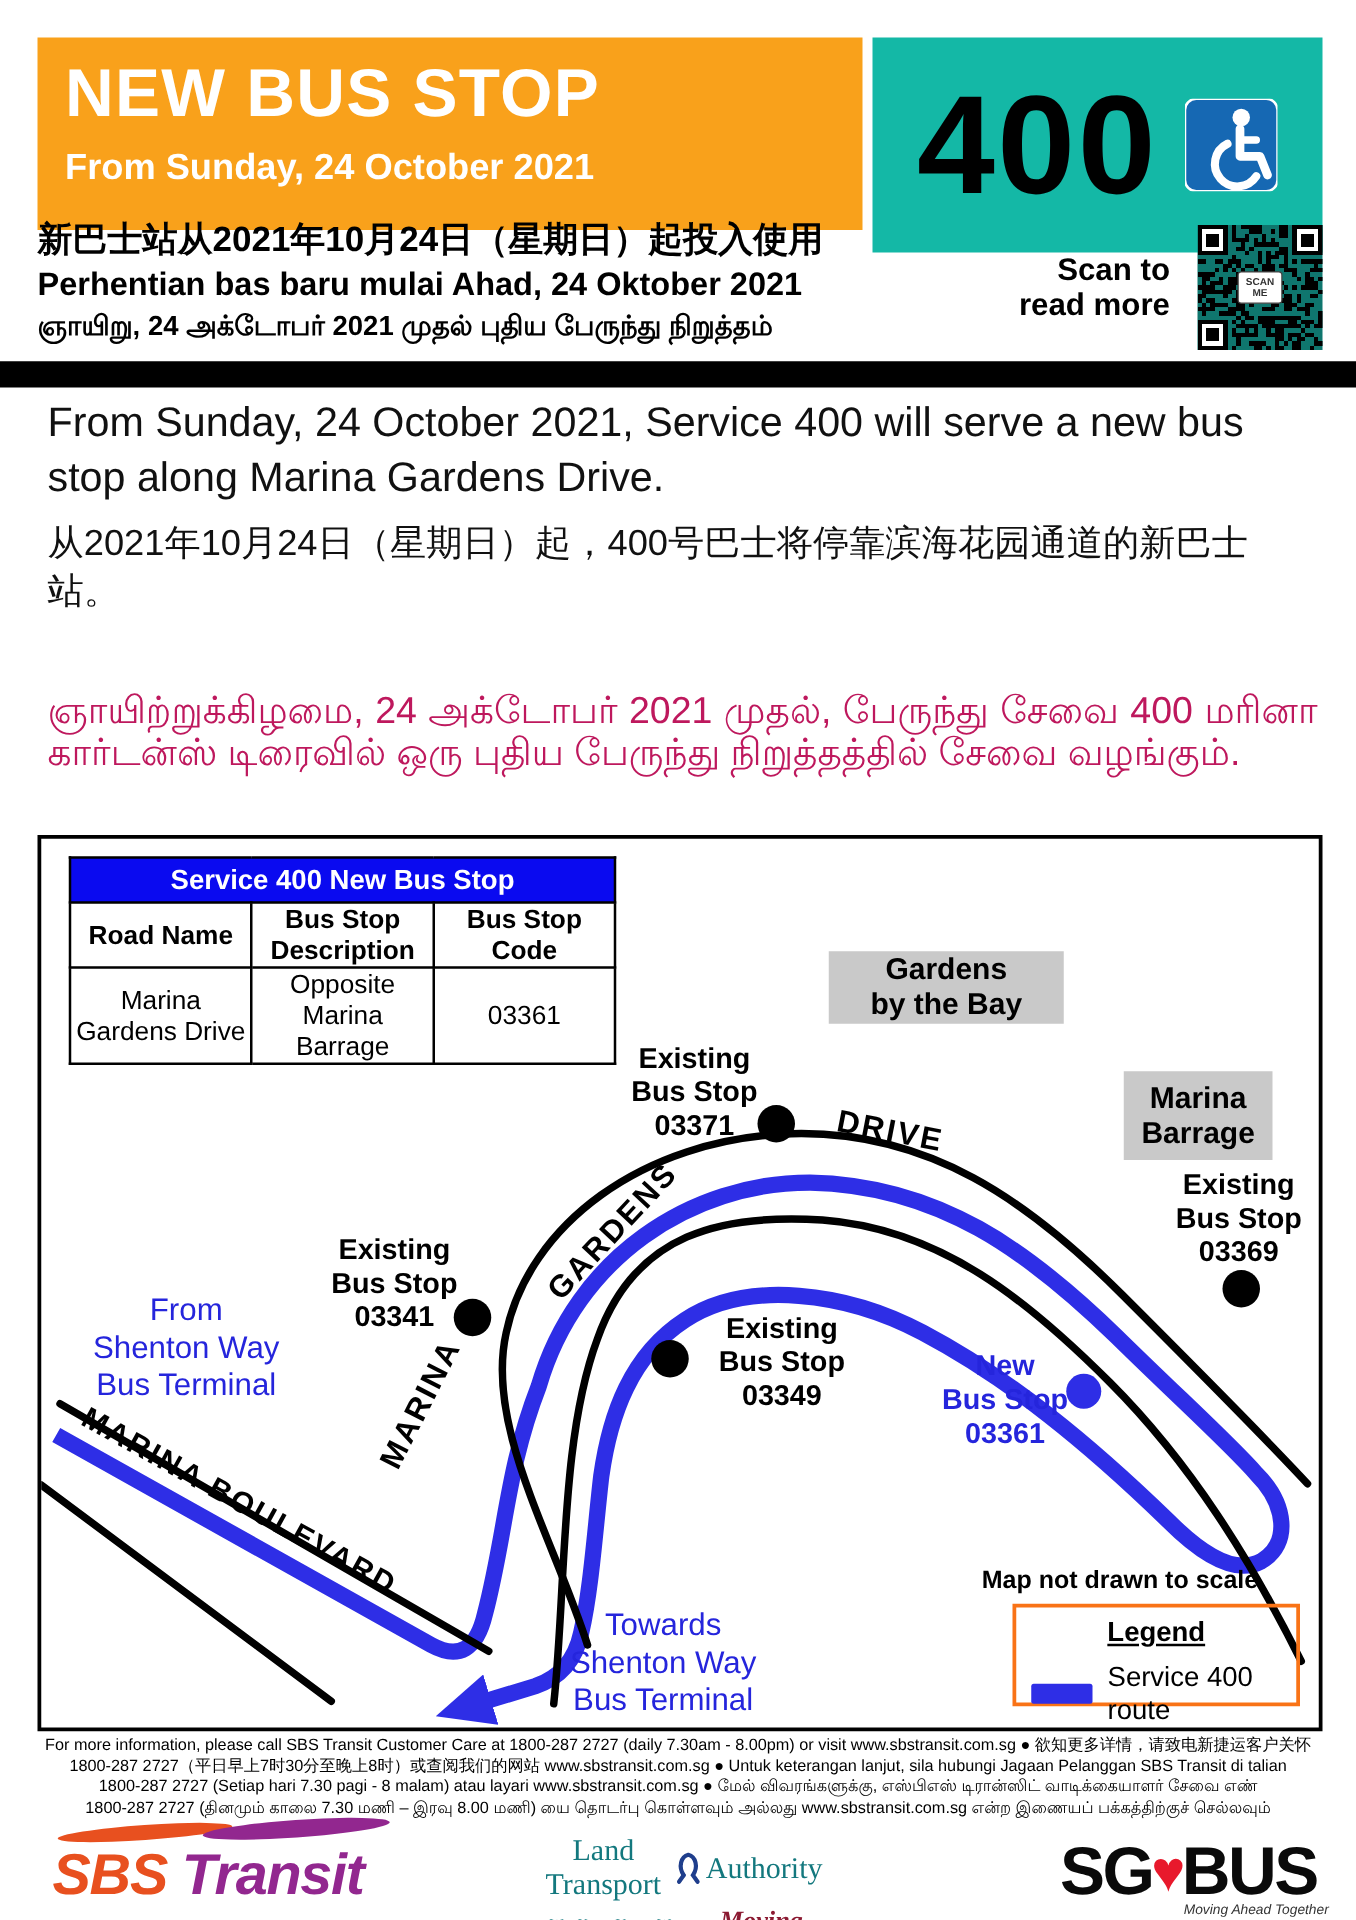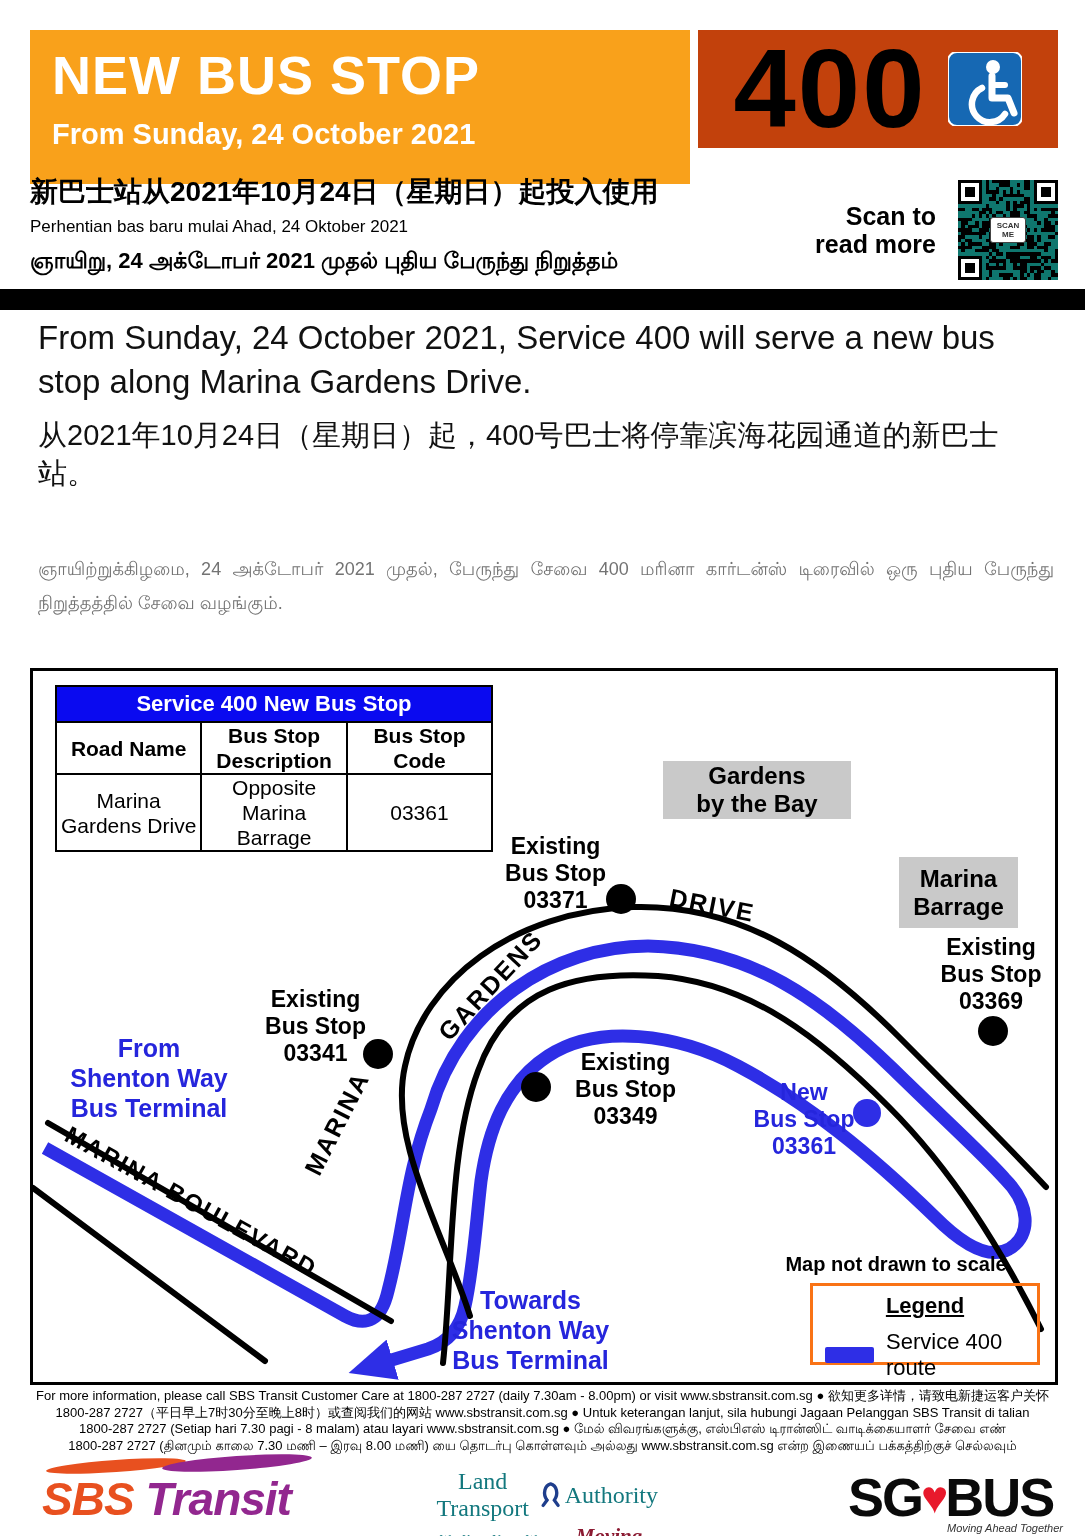--- a/index.html
+++ b/index.html
@@ -9,64 +9,64 @@
     font-family:"Liberation Sans", sans-serif; overflow:hidden; margin:0 auto;
   }
   
   .banner-orange {
     position:absolute; left:30px; top:30px; width:660px; height:154px;
     background:#F9A11B; color:#fff; padding:14px 0 0 22px;
   }
   .banner-title { font-size:54px; font-weight:bold; letter-spacing:1px; line-height:62px; }
   .banner-sub   { font-size:29px; font-weight:bold; margin-top:12px; }
   .service-box {
-    position:absolute; left:698px; top:30px; width:360px; height:118px;
-    background:#c2410c; display:flex; align-items:center; justify-content:center; gap:22px;
+    position:absolute; left:698px; top:30px; width:360px; height:172px;
+    background:#14b8a6; display:flex; align-items:center; justify-content:center; gap:22px;
   }
   .service-num { font-size:112px; font-weight:bold; color:#000; line-height:112px; letter-spacing:2px; }
   .wheelchair { width:74px; height:74px; }
   .langs { position:absolute; left:30px; top:174px; width:800px; }
   .lang-zh { font-size:28px; font-weight:bold; line-height:36px; }
-  .lang-ms { font-size:17px; font-weight:normal; line-height:34px; }
+  .lang-ms { font-size:26px; font-weight:bold; line-height:34px; }
   .lang-ta { font-size:22px; font-weight:bold; line-height:34px; }
   .scan-block { position:absolute; left:812px; top:178px; width:246px; height:104px;
     display:flex; align-items:center; gap:22px; }
   .scan-text { flex:1; text-align:right; font-size:25px; font-weight:bold; line-height:28px; }
   .qr { position:relative; width:100px; height:100px; background:#0f766e; }
   .qr svg { width:100%; height:100%; }
   .qr-center { position:absolute; left:50%; top:50%; transform:translate(-50%,-50%);
     background:#fff; border:1px solid #444; border-radius:3px; width:36px; height:26px;
     display:flex; align-items:center; justify-content:center;
     font-size:8px; font-weight:bold; text-align:center; line-height:9px; color:#333; }
   .black-bar { position:absolute; left:0; top:289px; width:1085px; height:21px; background:#000; }
   
   .para-en { position:absolute; left:38px; top:316px; width:1016px; font-size:33px; line-height:44px; color:#111; }
   .para-zh { position:absolute; left:38px; top:416px; width:1016px; font-size:29px; line-height:38px; color:#111; }
   .para-ms { position:absolute; left:38px; top:472px; width:1016px; font-size:29px; line-height:40px; text-align:justify; color:#111; }
-  .para-ta { position:absolute; left:38px; top:552px; width:1016px; font-size:18px; line-height:34px; text-align:justify; color:#737373; }
+  .para-ta { position:absolute; left:38px; top:552px; width:1016px; font-size:30px; line-height:34px; text-align:justify; color:#be185d; }
   
   .map-box { position:absolute; left:30px; top:668px; width:1028px; height:717px;
     border:3px solid #000; background:#fff; }
   .roads { position:absolute; left:0; top:0; width:100%; height:100%; }
   .bus-table { position:absolute; left:22px; top:14px; width:438px; border-collapse:collapse;
     font-size:21px; text-align:center; background:#fff; }
   .bus-table th, .bus-table td { border:2px solid #000; }
   .tbl-title { background:#0A0AF0; color:#fff; font-weight:bold; font-size:22px; height:36px; }
   .tbl-head th { font-weight:bold; height:52px; width:146px; line-height:25px; }
   .tbl-row td { height:54px; line-height:25px; }
   .place-box { position:absolute; background:#C9C9C9; display:flex; flex-direction:column;
     align-items:center; justify-content:center; font-weight:bold; font-size:24px; line-height:28px; }
   .gardens-box { left:630px; top:90px; width:188px; height:58px; }
   .barrage-box { left:866px; top:186px; width:119px; height:71px; }
   .stop-label { position:absolute; font-weight:bold; font-size:23px; line-height:27px; text-align:center; color:#000; }
   .stop-label.blue, .dir-label { color:#2525DC; }
   .dot { position:absolute; width:30px; height:30px; border-radius:50%; background:#000; }
   .dot.blue { background:#2E2EE6; width:28px; height:28px; }
   .road-name { position:absolute; font-weight:bold; font-size:25px; letter-spacing:2px; white-space:nowrap; }
-  .dir-label { position:absolute; font-weight:bold; font-size:25px; line-height:30px; text-align:center; }
+  .dir-label { position:absolute; font-weight:normal; font-size:25px; line-height:30px; text-align:center; }
   .map-note { position:absolute; left:738px; top:582px; width:250px; text-align:center;
     font-weight:bold; font-size:20px; }
   .legend-box { position:absolute; left:777px; top:612px; width:230px; height:82px; border:3px solid #f97316; }
   .legend-title { text-align:center; font-weight:bold; font-size:22px; text-decoration:underline; margin-top:7px; }
   .legend-row { display:flex; align-items:center; gap:12px; margin:10px 0 0 12px; }
   .legend-swatch { width:56px; height:16px; background:#2E2EE6; border-radius:2px; }
   .legend-label { font-size:22px; }
   
   .footer-lines { position:absolute; left:20px; top:1388px; width:1045px; text-align:center;
     font-size:13px; line-height:16.5px; color:#000; }

